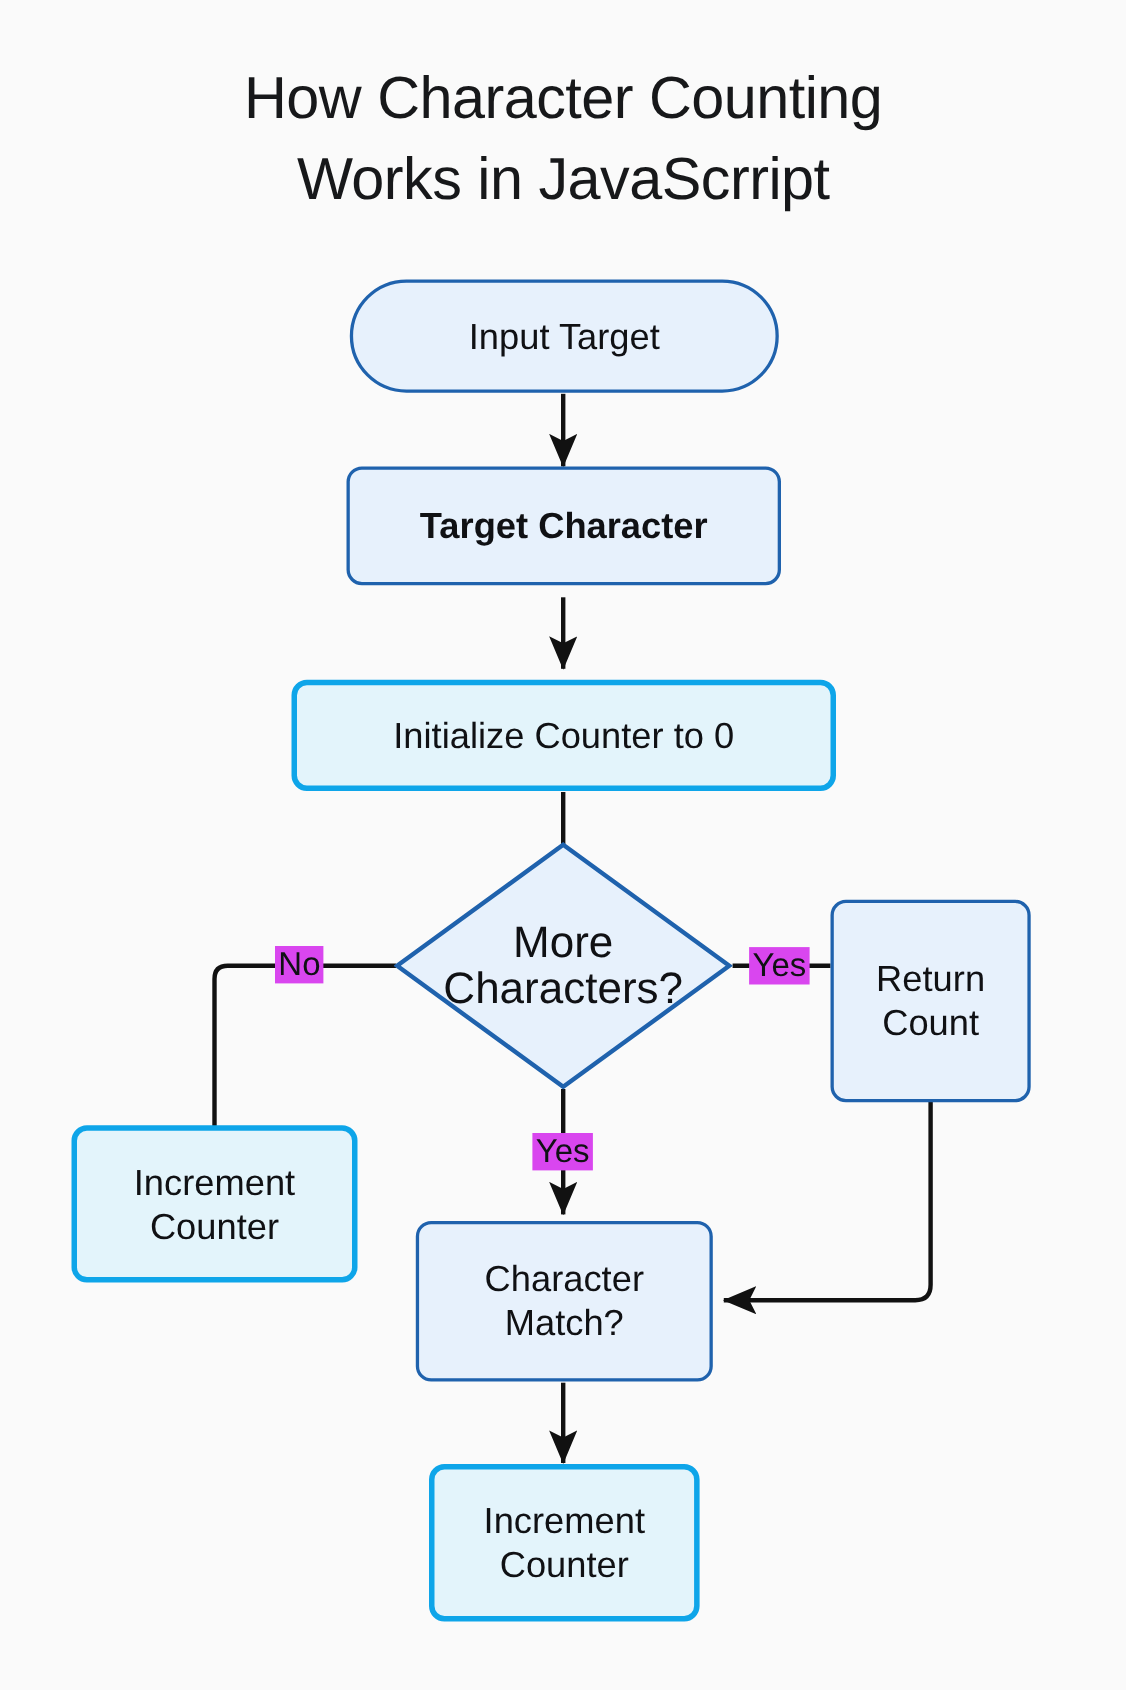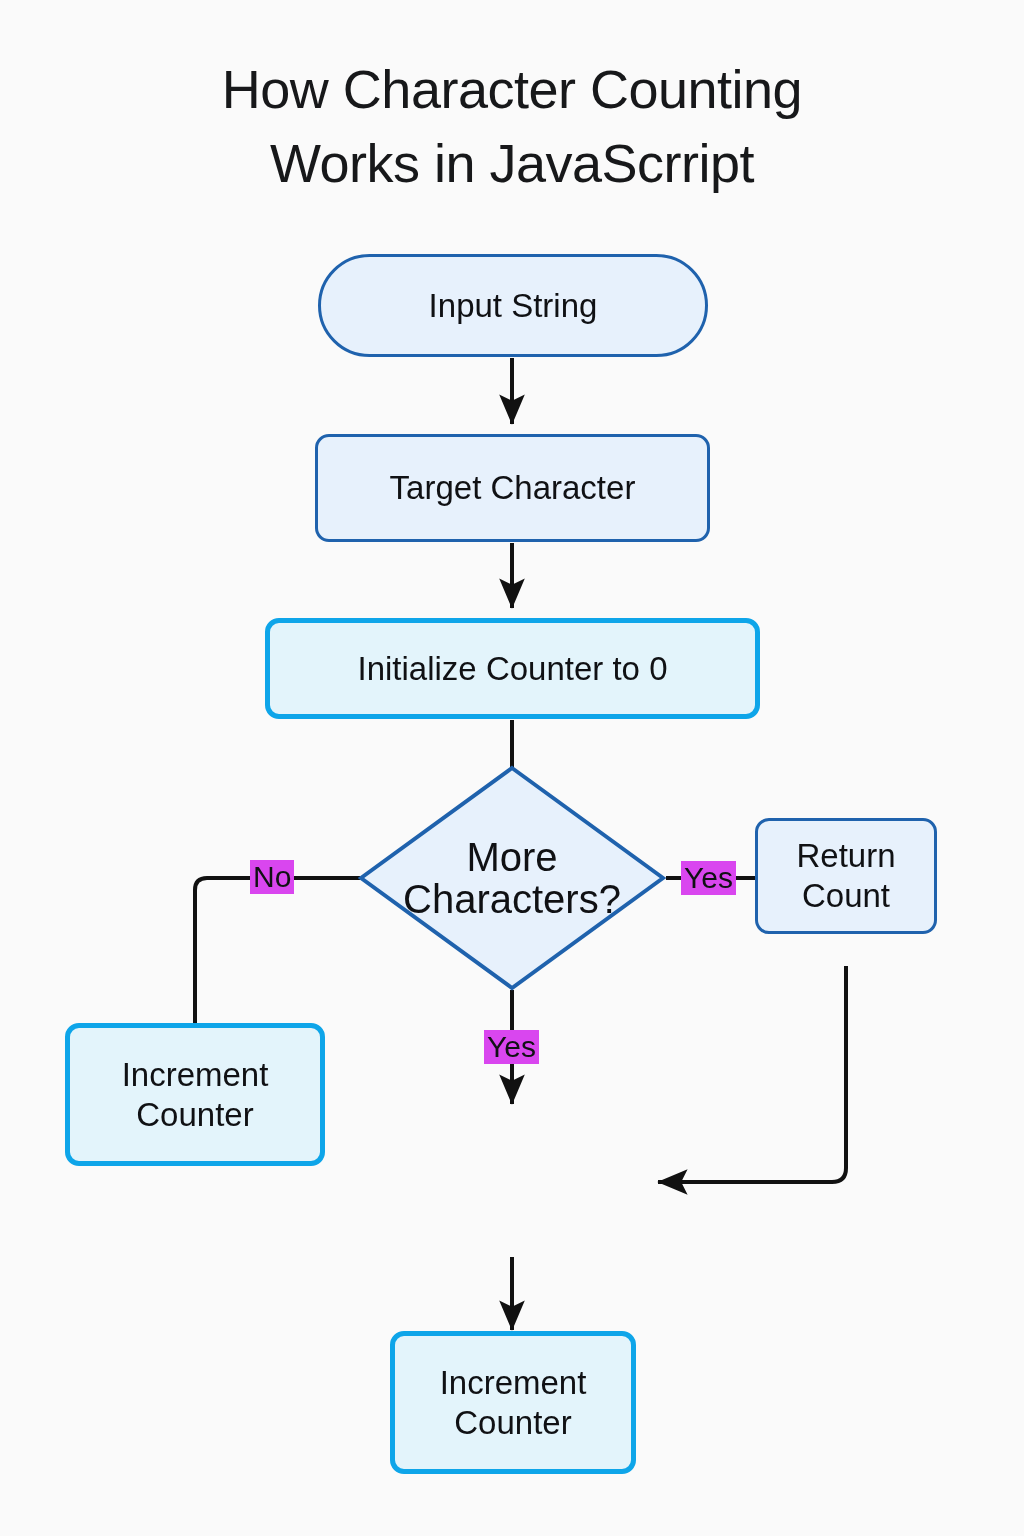--- a/index.html
+++ b/index.html
@@ -130,49 +130,53 @@
     <path d="M666,878 L755,878" stroke="#111111" stroke-width="4" fill="none"></path>
 
     <path d="M512,990 L512,1104" stroke="#111111" stroke-width="4" fill="none" marker-end="url(#arrowhead)"></path>
 
     <path d="M846,966 L846,1168 Q846,1182 832,1182 L658,1182" stroke="#111111" stroke-width="4" fill="none" marker-end="url(#arrowhead)"></path>
 
     <path d="M512,1257 L512,1330" stroke="#111111" stroke-width="4" fill="none" marker-end="url(#arrowhead)"></path>
   </svg>
 
   <div class="node pill" style="left:318px; top:254px; width:390px; height:103px;">
-    <span>Input String</span>
+    <span>Input Target</span>
   </div>
 
-  <div class="node blue" style="left:315px; top:434px; width:395px; height:108px;">
+  <div class="node blue" style="left:315px; top:424px; width:395px; height:108px;font-weight:bold;">
     <span>Target Character</span>
   </div>
 
   <div class="node teal" style="left:265px; top:618px; width:495px; height:101px;">
     <span>Initialize Counter to 0</span>
   </div>
 
   <div class="diamond-wrap" style="left:358px; top:765px; width:308px; height:226px;">
     <svg class="diamond-shape" viewBox="0 0 308 226" preserveAspectRatio="none">
       <polygon points="154,3 305,113 154,223 3,113" fill="#e7f1fc" stroke="#1f62ad" stroke-width="4"></polygon>
     </svg>
     <div class="diamond-label">More
 Characters?</div>
   </div>
 
-  <div class="node blue" style="left:755px; top:818px; width:182px; height:116px;">
+  <div class="node blue" style="left:755px; top:818px; width:182px; height:184px;">
     <span>Return
 Count</span>
   </div>
 
   <div class="node teal" style="left:65px; top:1023px; width:260px; height:143px;">
     <span>Increment
 Counter</span>
   </div>
 
+  <div class="node blue" style="left:378px; top:1110px; width:270px; height:146px;">
+    <span>Character
+Match?</span>
+  </div>
 
   <div class="node teal" style="left:390px; top:1331px; width:246px; height:143px;">
     <span>Increment
 Counter</span>
   </div>
 
   <div class="edge-label" style="left:250px; top:860px;">No</div>
   <div class="edge-label" style="left:681px; top:861px;">Yes</div>
   <div class="edge-label" style="left:484px; top:1030px;">Yes</div>
 

